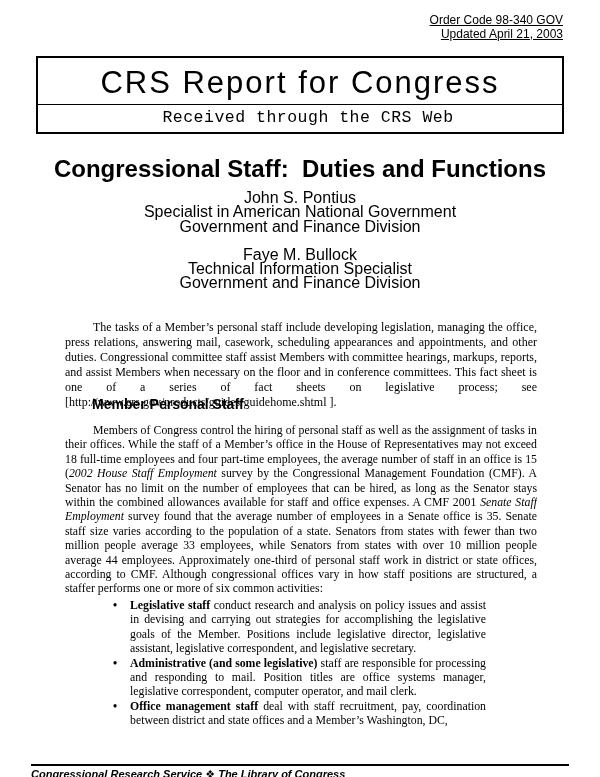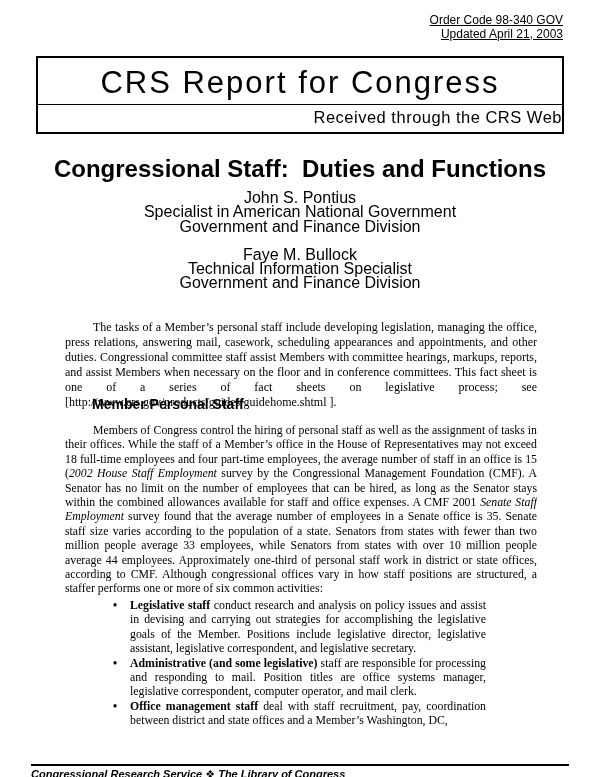--- a/index.html
+++ b/index.html
@@ -19,22 +19,22 @@
     position:absolute;top:56px;left:36px;right:36px;
     border:2px solid #000;text-align:center;background:#fff;
   }
   .banner-title{
     font-family:"Liberation Sans","DejaVu Sans",sans-serif;
     font-size:31px;letter-spacing:2px;line-height:1;
     padding:9px 0 6px 0;white-space:pre;
   }
   .banner-rule{height:0;border-top:1px solid #000;margin:0;}
   .banner-subtitle{
-    font-family:Liberation Sans, sans-serif;
-    font-size:16.5px;letter-spacing:0.5px;padding:3px 0 5px 16px;text-align:right;
+    font-family:Liberation Mono, monospace;
+    font-size:16.5px;letter-spacing:0.5px;padding:3px 0 5px 16px;
   }
 
   .report-title{
     position:absolute;top:155px;left:0;right:0;text-align:center;
     font-family:"Liberation Sans","DejaVu Sans",sans-serif;
     font-weight:bold;font-size:24px;white-space:pre-wrap;
   }
 
   .authors{
     position:absolute;top:191px;left:0;right:0;text-align:center;

